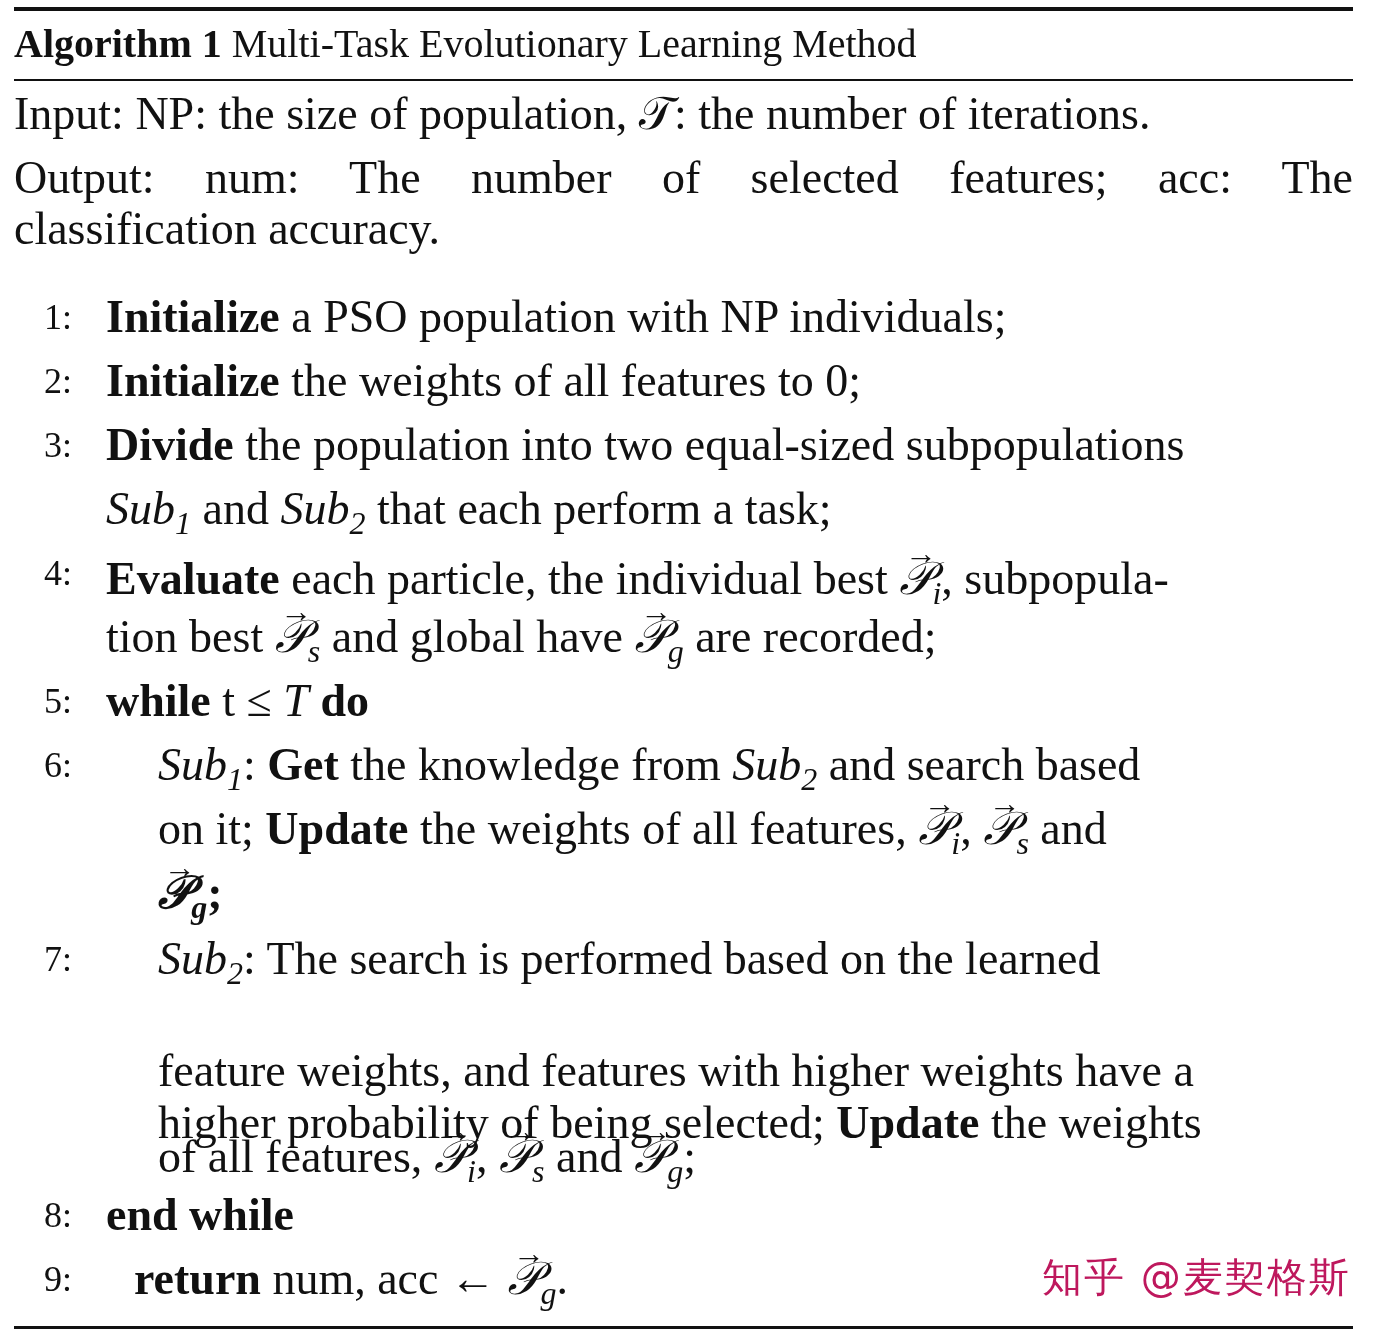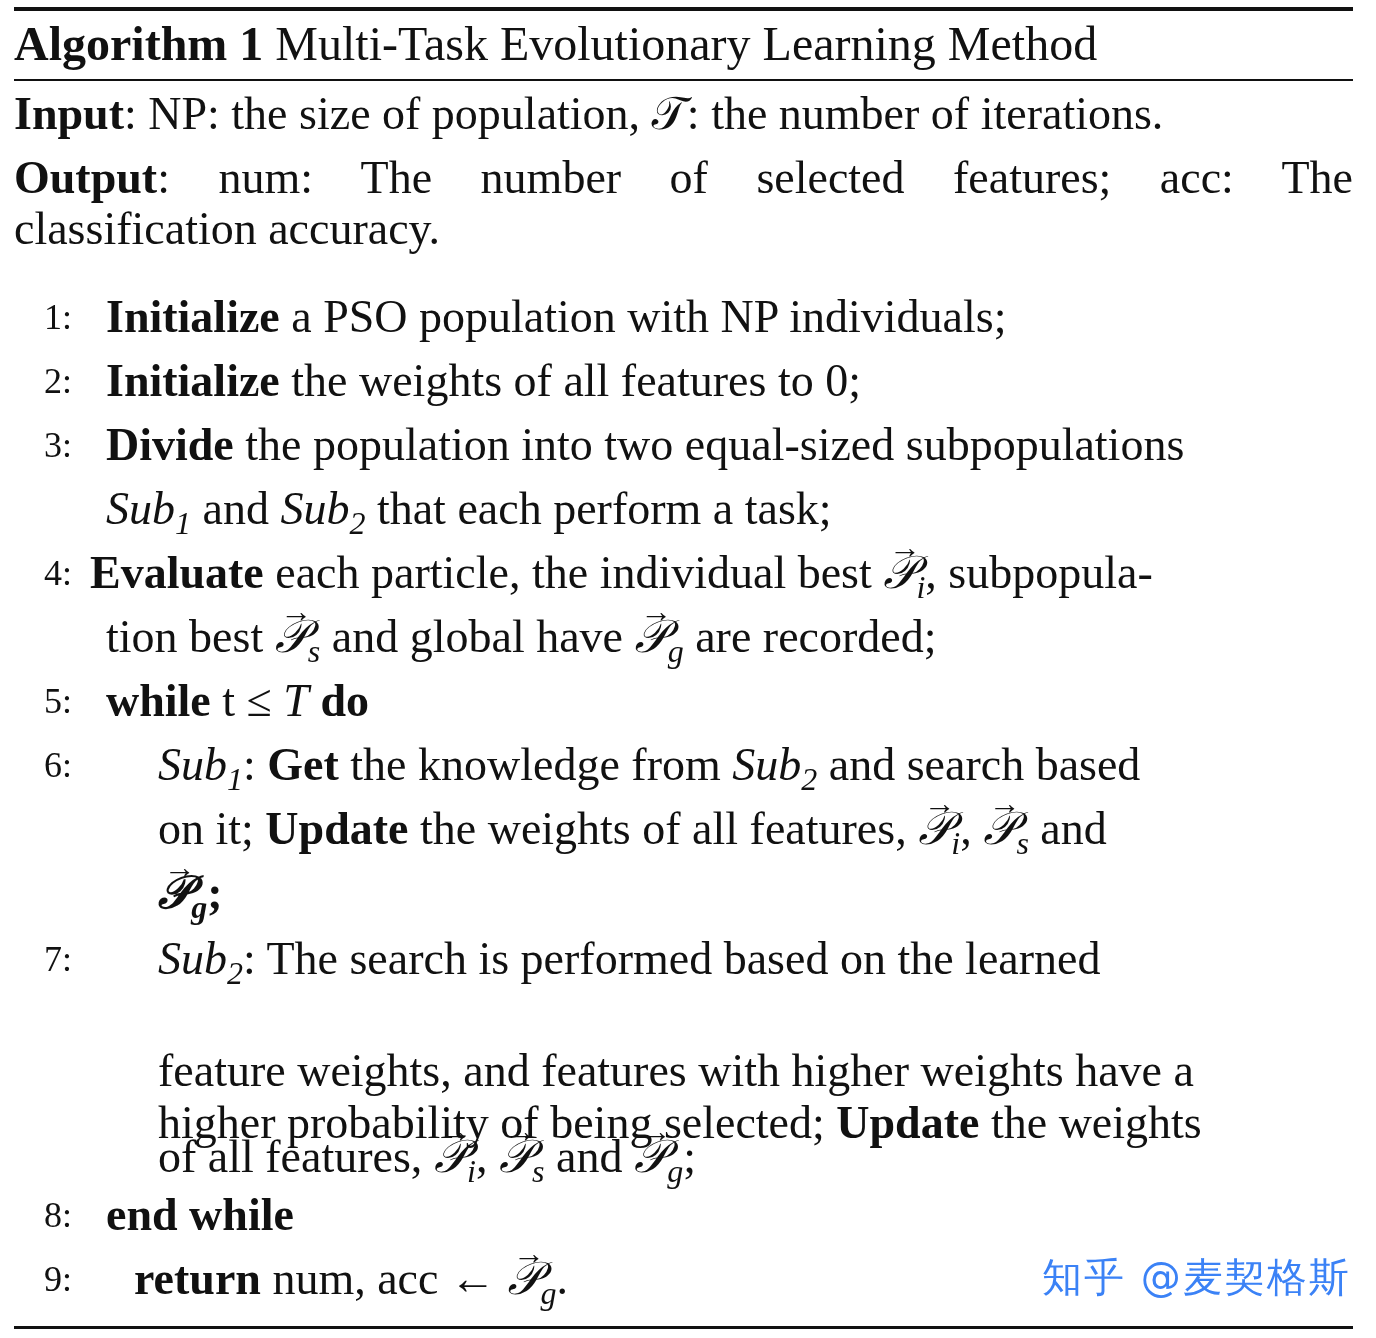--- a/index.html
+++ b/index.html
@@ -8,31 +8,31 @@
     font-family: "Liberation Serif", "DejaVu Serif", serif;
     color: #111111;
   }
   .rule { position: absolute; left: 14px; width: 1339px; background: #111; }
   .rule-top { top: 7px; height: 4px; }
   .rule-mid { top: 79px; height: 2px; }
   .rule-bot { top: 1326px; height: 3px; }
 
   .title {
     position: absolute; left: 14px; top: 14px;
-    font-size: 48px; line-height: 60px; white-space: nowrap;
+    font-size: 40px; line-height: 60px; white-space: nowrap;
   }
   .title b { font-weight: bold; }
 
   .io {
     position: absolute; left: 14px; width: 1339px;
     font-size: 46px; line-height: 64px; text-align: justify;
     text-align-last: justify;
   }
   .io.last { text-align-last: left; }
-  .io b { font-weight: bold; }
+  .io b { font-weight: normal; }
 
   .step {
     position: absolute; left: 0; width: 1376px;
     font-size: 46px; line-height: 64px;
   }
   .step .num {
     position: absolute; left: 44px; width: 60px;
     font-size: 36px;
   }
   .line {
@@ -42,21 +42,21 @@
   .m { font-style: italic; }
   .vec { position: relative; display: inline-block; font-style: italic; }
   .vec::before {
     content: "\2192"; position: absolute; left: 50%; top: -26px;
     transform: translateX(-35%); font-style: normal; font-size: 32px;
   }
   .sub { font-size: 32px; vertical-align: -10px; }
   .watermark {
     position: absolute; left: 1042px; top: 1250px;
     font-family: "DejaVu Sans", sans-serif; font-size: 40px;
-    color: #3b82f6; letter-spacing: 2px;
+    color: #be185d; letter-spacing: 2px;
   }
 </style>
 </head>
 <body>
 
 <div class="rule rule-top"></div>
 
 <div class="title">
   <b>Algorithm 1</b>
   <span>Multi-Task Evolutionary Learning Method</span>
@@ -88,21 +88,21 @@
 <div class="step" style="top:413px;">
   <span class="num">3:</span>
   <span class="line" style="left:106px;"><span class="kw">Divide</span><span> the population into two equal-sized subpopulations</span></span>
 </div>
 <div class="step" style="top:477px;">
   <span class="line" style="left:106px;"><span class="m"><span>Sub</span><span class="sub">1</span></span><span> and </span><span class="m"><span>Sub</span><span class="sub">2</span></span><span> that each perform a task;</span></span>
 </div>
 
 <div class="step" style="top:541px;">
   <span class="num">4:</span>
-  <span class="line" style="left:90px;"><span class="kw">Evaluate</span><span> each particle, the individual best </span><span class="vec">𝒫</span><span class="sub m">i</span><span>, subpopula-</span></span>
+  <span class="line" style="left:106px;margin-top:6px;"><span class="kw">Evaluate</span><span> each particle, the individual best </span><span class="vec">𝒫</span><span class="sub m">i</span><span>, subpopula-</span></span>
 </div>
 <div class="step" style="top:605px;">
   <span class="line" style="left:106px;"><span>tion best </span><span class="vec">𝒫</span><span class="sub m">s</span><span> and global have </span><span class="vec">𝒫</span><span class="sub m">g</span><span> are recorded;</span></span>
 </div>
 
 <div class="step" style="top:669px;">
   <span class="num">5:</span>
   <span class="line" style="left:106px;"><span class="kw">while</span><span> t ≤ </span><span class="m">T</span><span class="kw"> do</span></span>
 </div>
 

